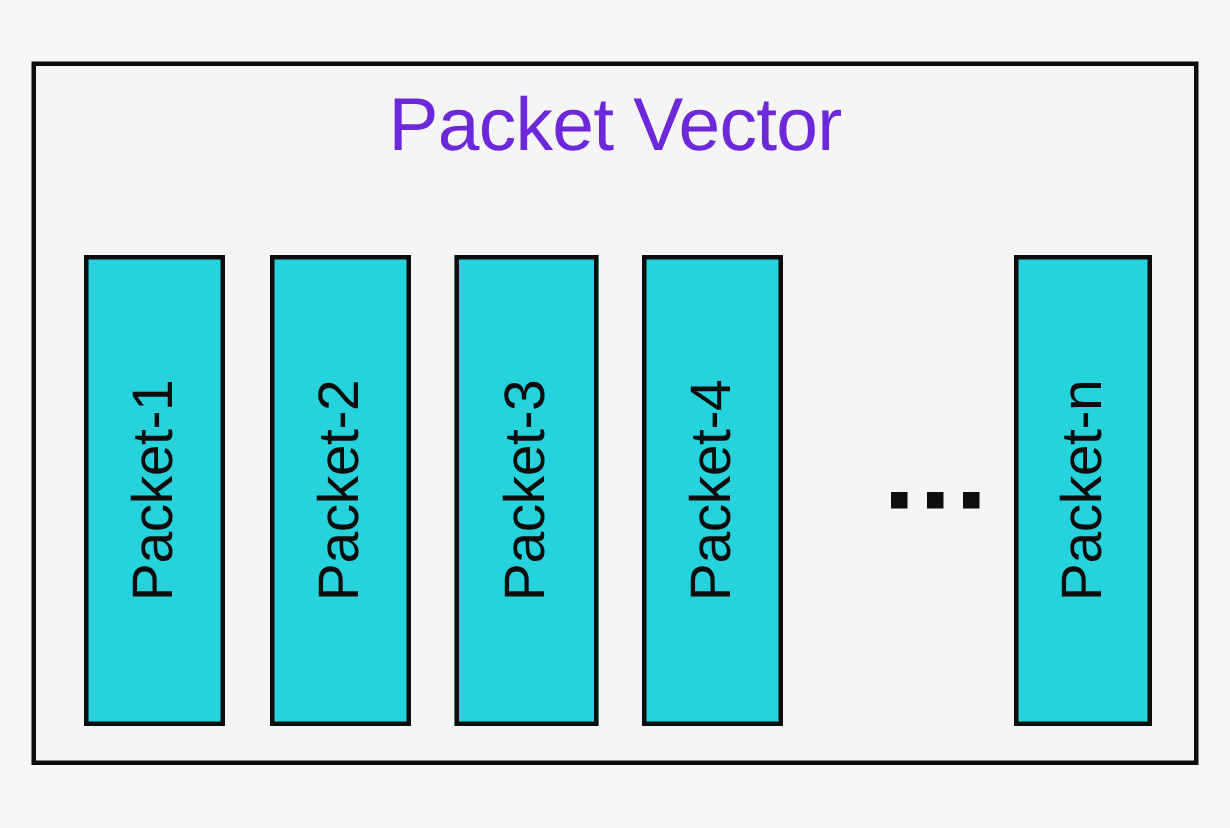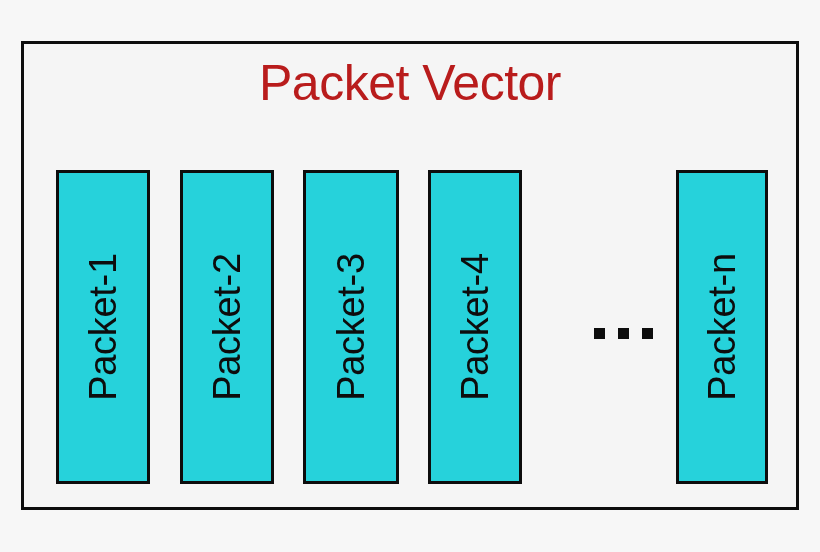--- a/index.html
+++ b/index.html
@@ -27,21 +27,21 @@
   }
   #diagram-title {
     position: absolute;
     left: 0;
     right: 0;
     top: 14px;
     text-align: center;
     font-size: 50px;
     line-height: 1;
     letter-spacing: -0.5px;
-    color: #b91c1c;
+    color: #6d28d9;
     white-space: nowrap;
   }
   .packet-bar {
     position: absolute;
     top: 126px;
     height: 314px;
     box-sizing: border-box;
     border: 3px solid #0d0d0d;
     background: #26d2db;
     display: flex;

